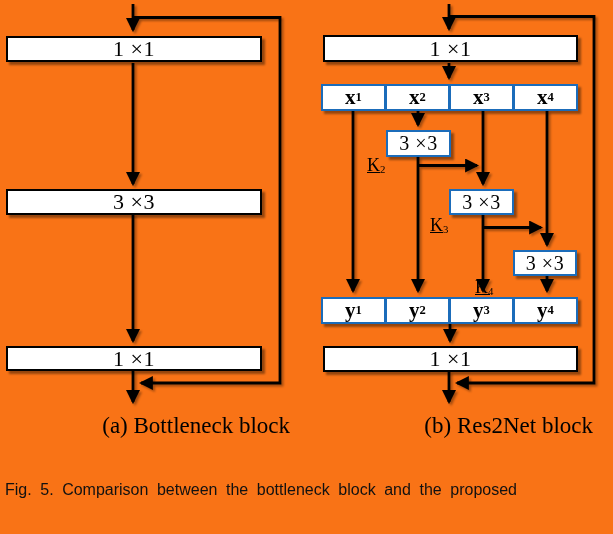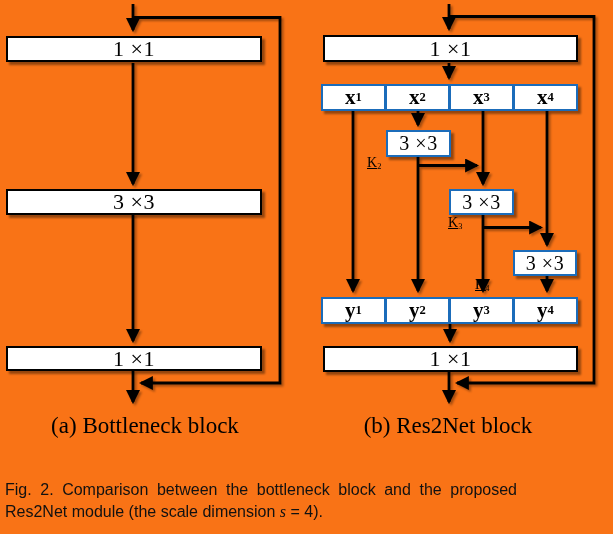--- a/index.html
+++ b/index.html
@@ -50,28 +50,28 @@
     color:var(--ink);
   }
   .splitrow .cell:first-child{margin-left:0;}
   .sub{
     font-size:0.60em;
     vertical-align:-0.22em;
     font-weight:bold;
   }
   .klabel{
     position:absolute;
-    font-size:14px;
+    font-size:18px;
     color:var(--ink);
     text-decoration:underline;
   }
   .klabel .sub{font-weight:normal;}
   .subcaption{
     position:absolute;
-    text-align:center;
+    text-align:right;
     font-size:23px;
     color:var(--ink);
     white-space:nowrap;
   }
   .figcaption{
     position:absolute;
     left:5px;top:479px;width:512px;
     font-family:"Liberation Sans", sans-serif;
     font-size:16px;
     line-height:21.5px;
@@ -164,21 +164,21 @@
   <div class="cbox bluebox" style="left:386px;top:130px;width:65px;height:27px;font-size:20px;">
     <span>3 ×3</span>
   </div>
   <div class="klabel" style="left:367px;top:155px;">
     <span>K</span><span class="sub">2</span>
   </div>
 
   <div class="cbox bluebox" style="left:449px;top:189px;width:65px;height:26px;font-size:20px;">
     <span>3 ×3</span>
   </div>
-  <div class="klabel" style="left:448px;top:215px;">
+  <div class="klabel" style="left:430px;top:215px;">
     <span>K</span><span class="sub">3</span>
   </div>
 
   <div class="cbox bluebox" style="left:513px;top:250px;width:64px;height:26px;font-size:20px;">
     <span>3 ×3</span>
   </div>
   <div class="klabel" style="left:475px;top:277px;">
     <span>K</span><span class="sub">4</span>
   </div>
 
@@ -203,17 +203,16 @@
 
   <div class="cbox" style="left:323px;top:346px;width:255px;height:26px;">
     <span>1 ×1</span>
   </div>
 
   <div class="subcaption" style="left:303px;top:413px;width:290px;">
     <span>(b) Res2Net block</span>
   </div>
 
   <div class="figcaption">
-    <div class="line1">Fig. 2. Comparison between the bottleneck block and the proposed</div>
-    <div class="line2"><span>Res2Net module (the scale dimension </span><span class="math-italic">s</span><span> = 4).</span></div>
+    <div class="line1">Fig. 5. Comparison between the bottleneck block and the proposed</div>
   </div>
 
 </div>
 
 </body></html>

